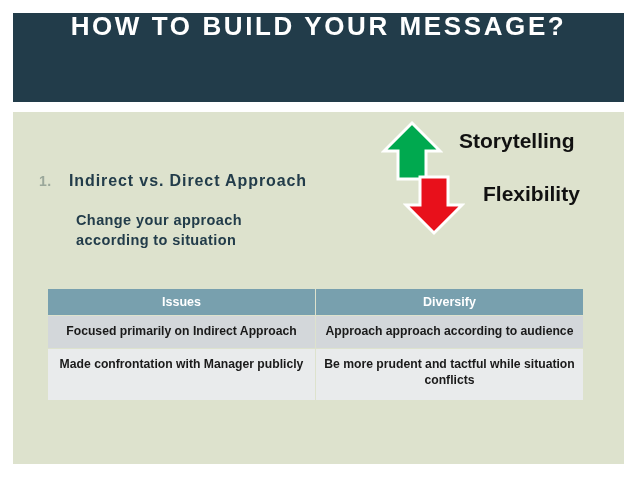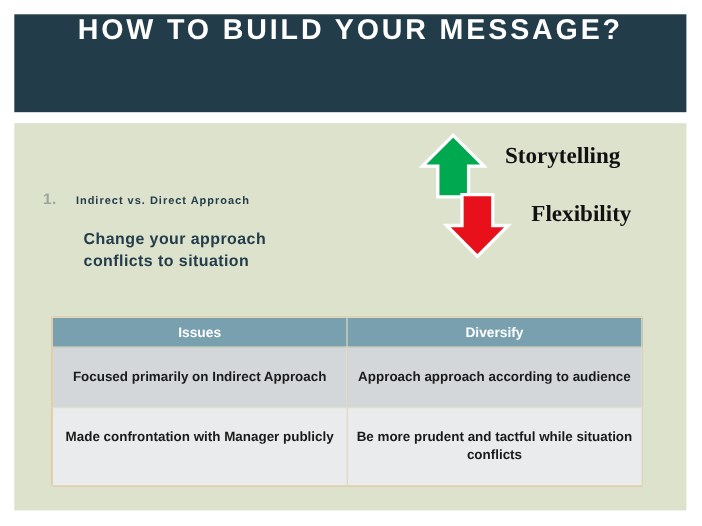--- a/index.html
+++ b/index.html
@@ -71,21 +71,21 @@
   #bullet-number {
     color: #9aa79a;
     font-size: 14px;
     font-weight: bold;
     width: 30px;
     flex: 0 0 30px;
     letter-spacing: 0.5px;
   }
   #bullet-heading {
     color: #223c4a;
-    font-size: 10px;
+    font-size: 16px;
     font-weight: bold;
     letter-spacing: 0.9px;
     white-space: nowrap;
   }
   #bullet-sub {
     margin-top: 20px;
     margin-left: 37px;
     color: #223c4a;
     font-size: 14.5px;
     font-weight: bold;
@@ -110,21 +110,21 @@
   #row-storytelling { left: 0px; top: 0px; }
   #row-flexibility  { left: 22px; top: 54px; align-items: center; }
 
   .arrow-svg { display: block; }
 
   .arrow-label {
     color: #111111;
     font-size: 21px;
     font-weight: bold;
     white-space: nowrap;
-    font-family: Liberation Serif, serif;
+    font-family: Liberation Sans, sans-serif;
   }
   #label-storytelling { margin-left: 16px; margin-bottom: 20px; }
   #label-flexibility  { margin-left: 18px; margin-bottom: 22px; }
 
   
   #comparison-table {
     position: absolute;
     left: 34px;
     top: 176px;
     width: 537px;
@@ -143,21 +143,21 @@
     text-align: center;
     padding: 6px 6px;
     border: 1px solid #dde2cd;
     box-sizing: border-box;
   }
   #comparison-table td {
     font-size: 12.2px;
     font-weight: bold;
     color: #1a1a1a;
     text-align: center;
-    padding: 19px 8px;
+    padding: 8px 8px;
     border: 1px solid #dde2cd;
     vertical-align: top;
     box-sizing: border-box;
     line-height: 1.3;
   }
   tr.row-shaded td { background: #d3d7da; }
   tr.row-plain  td { background: #e9ebec; height: 52px; }
 </style>
 </head>
 <body>
@@ -170,21 +170,21 @@
 
   <div id="content-panel">
 
     <div id="bullet-block">
       <div class="bullet-row">
         <span id="bullet-number">1.</span>
         <span id="bullet-heading">Indirect vs. Direct Approach</span>
       </div>
       <div id="bullet-sub">
         <span class="sub-line">Change your approach</span>
-        <span class="sub-line">conflicts to situation</span>
+        <span class="sub-line">according to situation</span>
       </div>
     </div>
 
     <div id="arrow-group">
 
       <div class="arrow-row" id="row-storytelling">
         <span>
           <svg class="arrow-svg" width="62" height="62" viewBox="0 0 62 62" aria-hidden="true">
             <polygon points="31,3 59,31 45,31 45,59 17,59 17,31 3,31" fill="#00a94f" stroke="#ffffff" stroke-width="3" stroke-linejoin="miter"></polygon>
           </svg>

